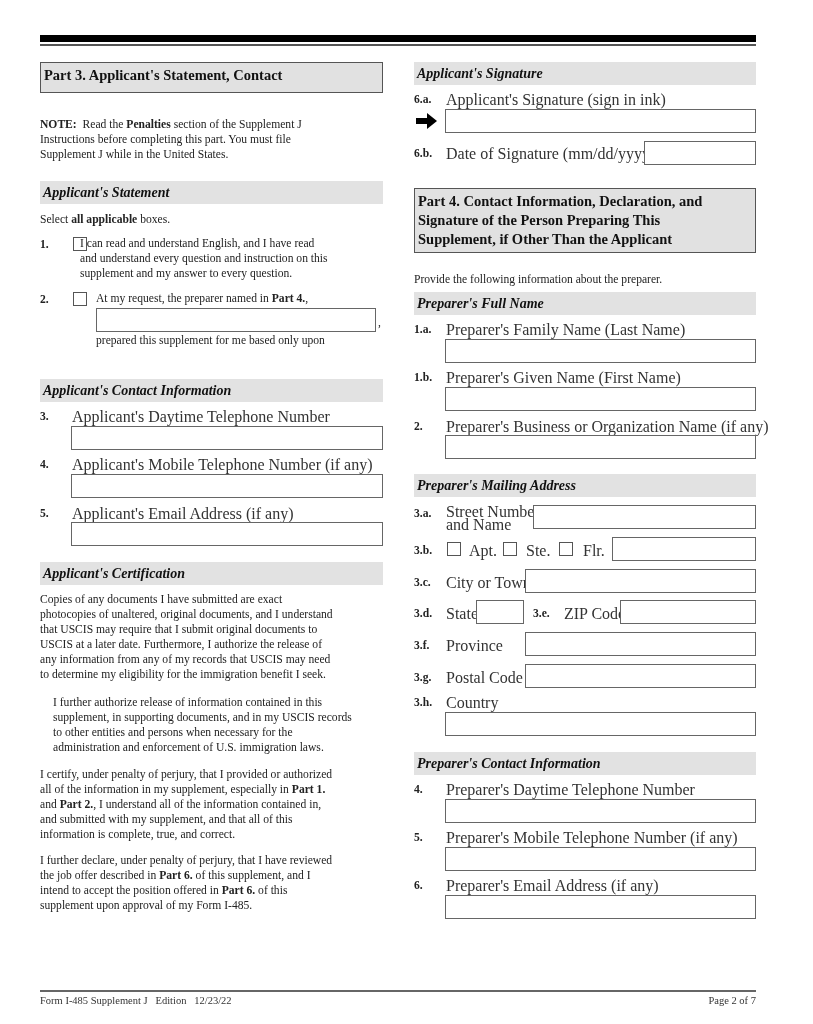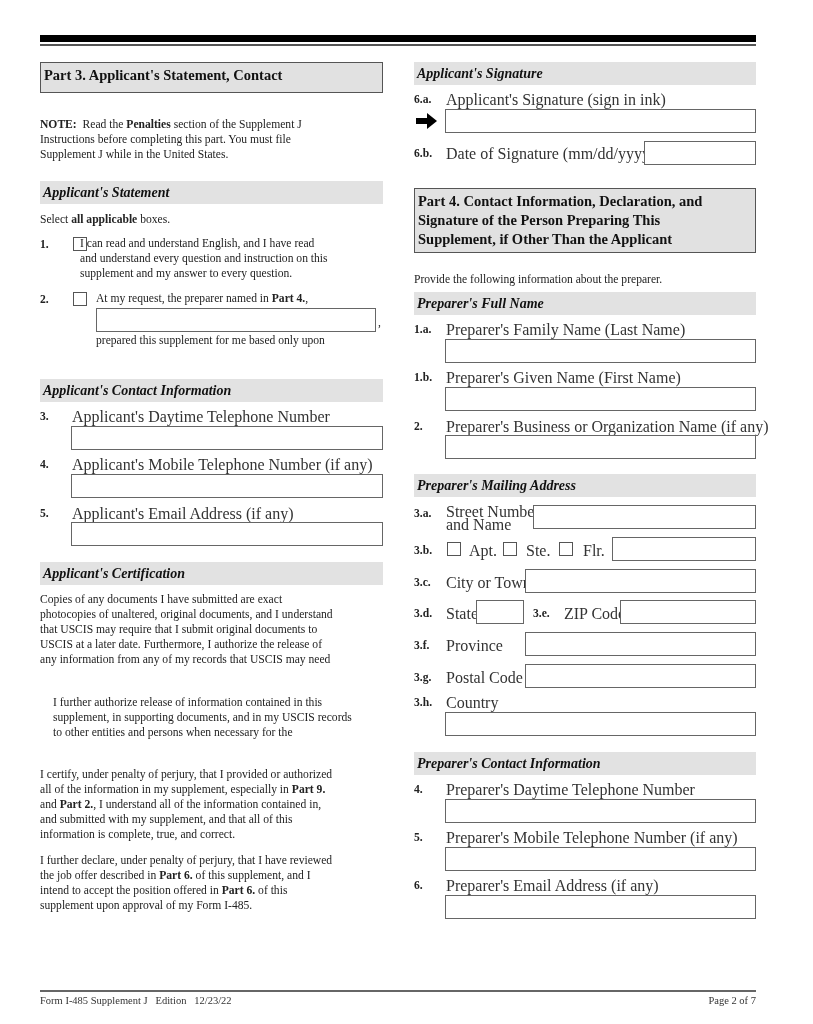--- a/index.html
+++ b/index.html
@@ -107,31 +107,33 @@
   </div>
 
   <div class="sec-head" style="left:40px; top:562px; width:343px;">Applicant's Certification</div>
 
   <div class="txt" style="left:40px; top:592px; width:345px;">
     <div>Copies of any documents I have submitted are exact</div>
     <div>photocopies of unaltered, original documents, and I understand</div>
     <div>that USCIS may require that I submit original documents to</div>
     <div>USCIS at a later date.  Furthermore, I authorize the release of</div>
     <div>any information from any of my records that USCIS may need</div>
+    <div>to determine my eligibility for the immigration benefit I seek.</div>
   </div>
 
   <div class="txt" style="left:40px; top:695px; width:345px;margin-left:13px;">
     <div>I further authorize release of information contained in this</div>
     <div>supplement, in supporting documents, and in my USCIS records</div>
     <div>to other entities and persons when necessary for the</div>
+    <div>administration and enforcement of U.S. immigration laws.</div>
   </div>
 
   <div class="txt" style="left:40px; top:767px; width:345px;">
     <div>I certify, under penalty of perjury, that I provided or authorized</div>
-    <div><span>all of the information in my supplement, especially in </span><b>Part 9.</b></div>
+    <div><span>all of the information in my supplement, especially in </span><b>Part 1.</b></div>
     <div><span style="white-space:pre">and </span><b>Part 2.</b><span>, I understand all of the information contained in,</span></div>
     <div>and submitted with my supplement, and that all of this</div>
     <div>information is complete, true, and correct.</div>
   </div>
 
   <div class="txt" style="left:40px; top:853px; width:345px;">
     <div>I further declare, under penalty of perjury, that I have reviewed</div>
     <div><span style="white-space:pre">the job offer described in </span><b>Part 6.</b><span style="white-space:pre"> of this supplement, and I</span></div>
     <div><span style="white-space:pre">intend to accept the position offered in </span><b>Part 6.</b><span style="white-space:pre"> of this</span></div>
     <div>supplement upon approval of my Form I-485.</div>

